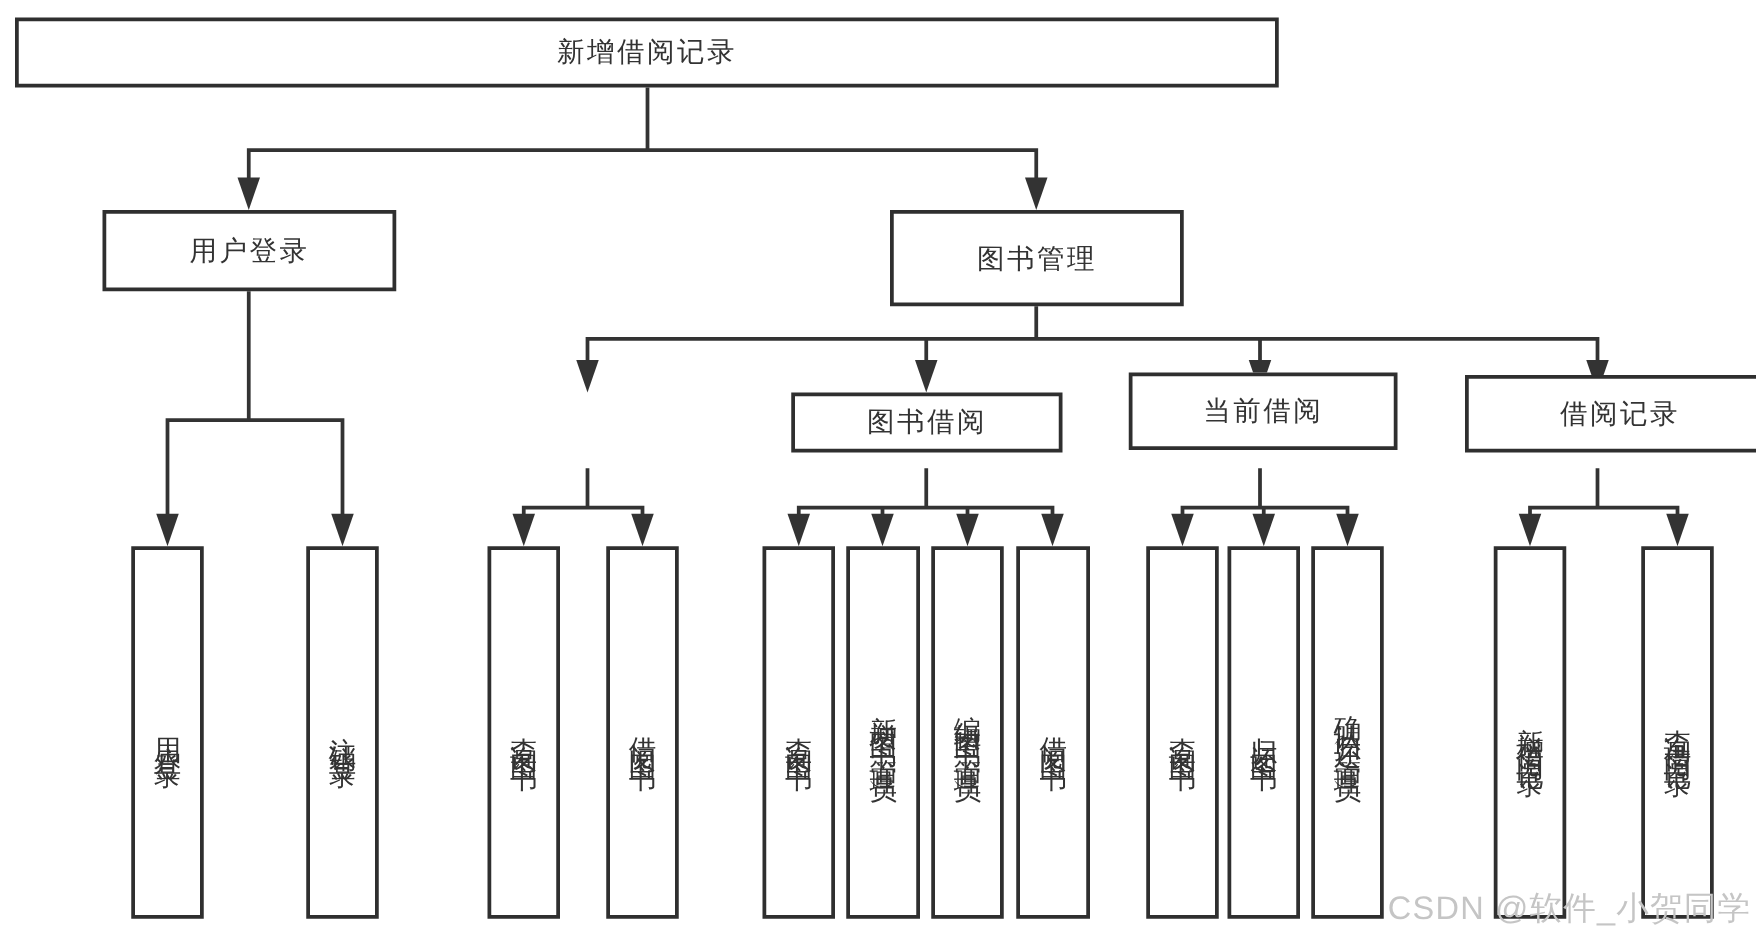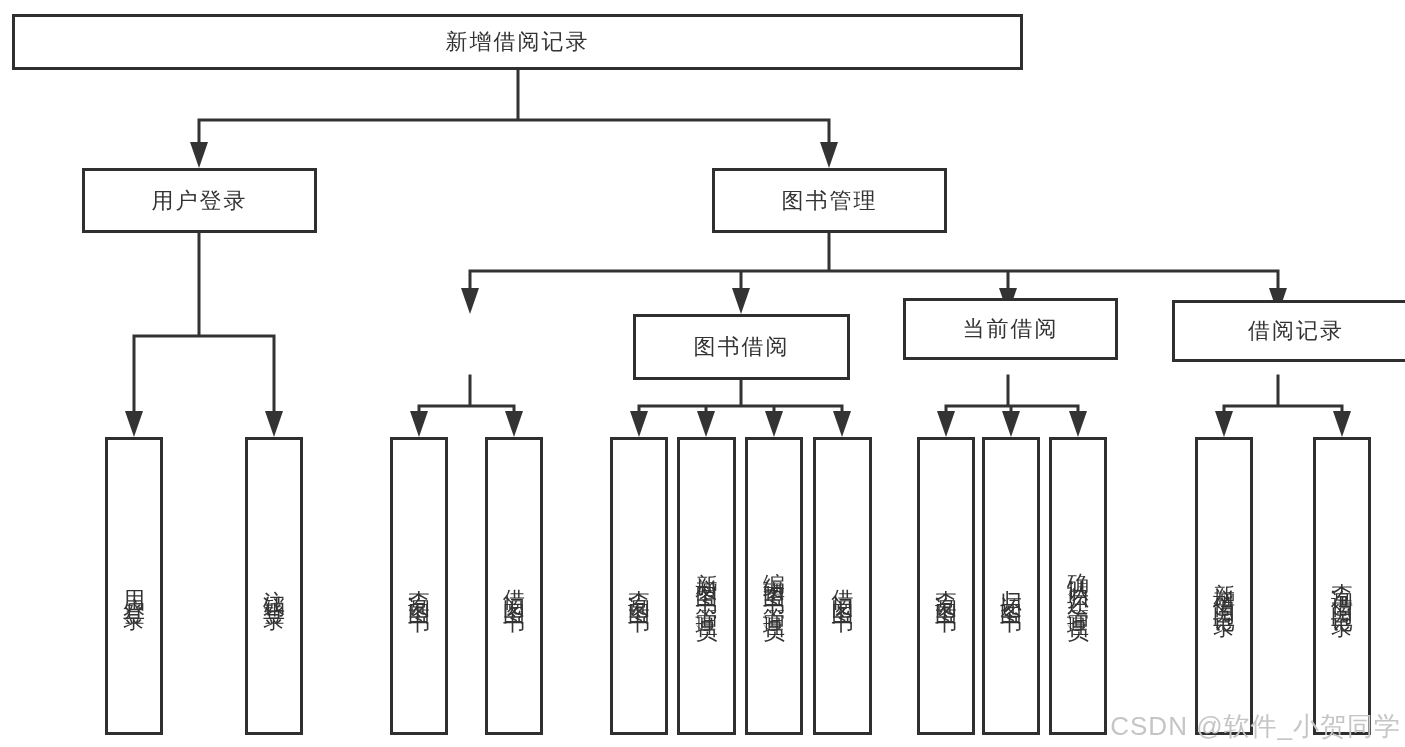--- a/index.html
+++ b/index.html
@@ -72,25 +72,25 @@
     </g>
   </svg>
 
   <div class="node" style="left:12px;top:14px;width:1011px;height:56px">
     <span class="hlabel">新增借阅记录</span>
   </div>
 
   <div class="node" style="left:82px;top:168px;width:235px;height:65px">
     <span class="hlabel">用户登录</span>
   </div>
-  <div class="node" style="left:712px;top:168px;width:235px;height:65px">
+  <div class="node" style="left:712px;top:168px;width:235px;height:77px">
     <span class="hlabel">图书管理</span>
   </div>
 
-  <div class="node" style="left:633px;top:314px;width:217px;height:66px">
+  <div class="node" style="left:633px;top:314px;width:217px;height:48px">
     <span class="hlabel">图书借阅</span>
   </div>
   <div class="node" style="left:903px;top:298px;width:215px;height:62px">
     <span class="hlabel">当前借阅</span>
   </div>
   <div class="node" style="left:1172px;top:300px;width:248px;height:62px">
     <span class="hlabel">借阅记录</span>
   </div>
 
   <div class="node" style="left:105px;top:437px;width:58px;height:298px">

